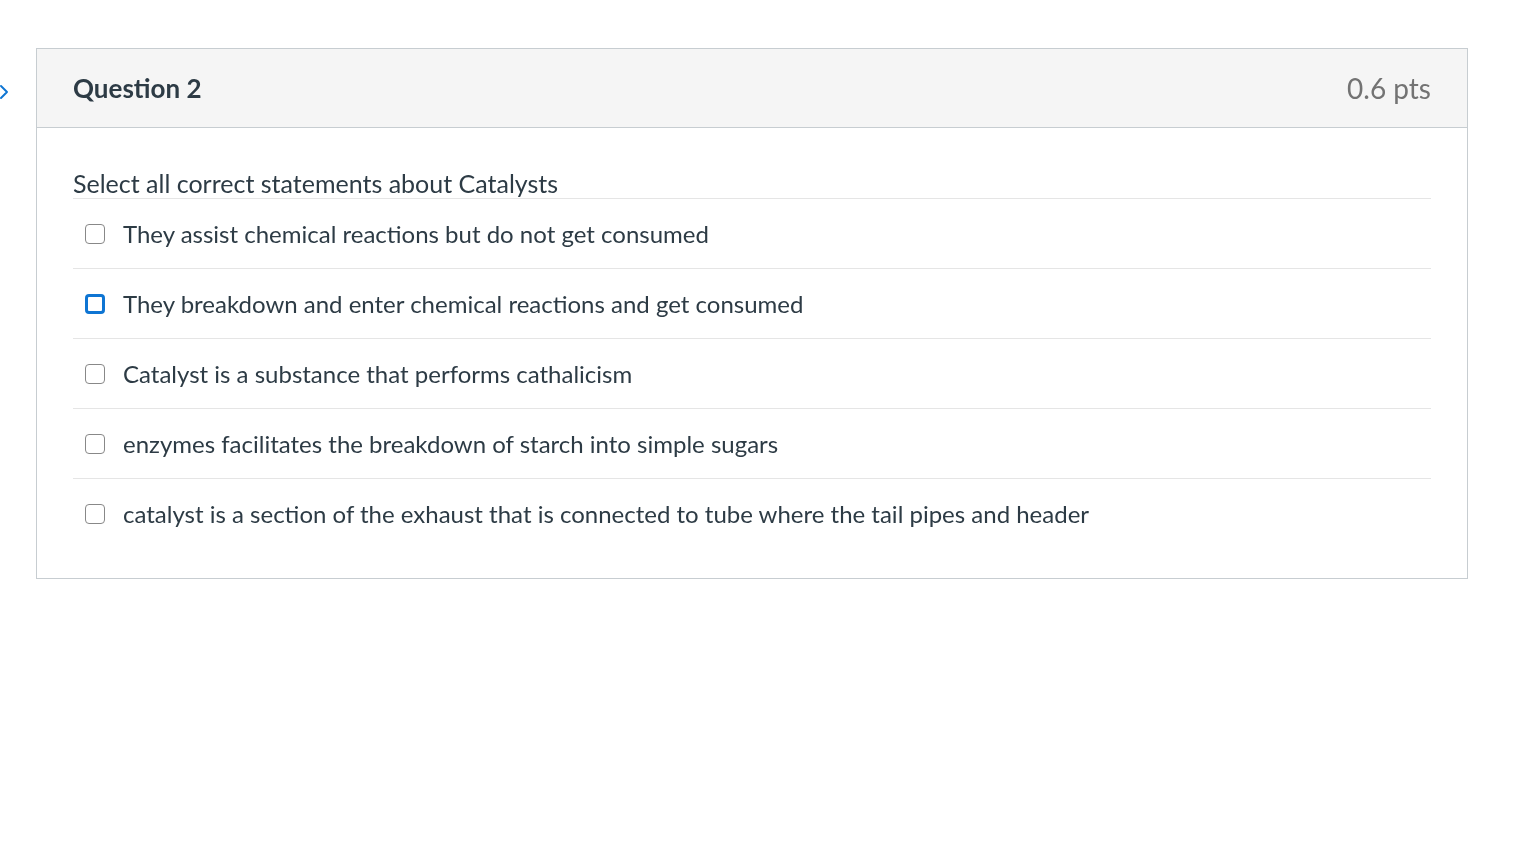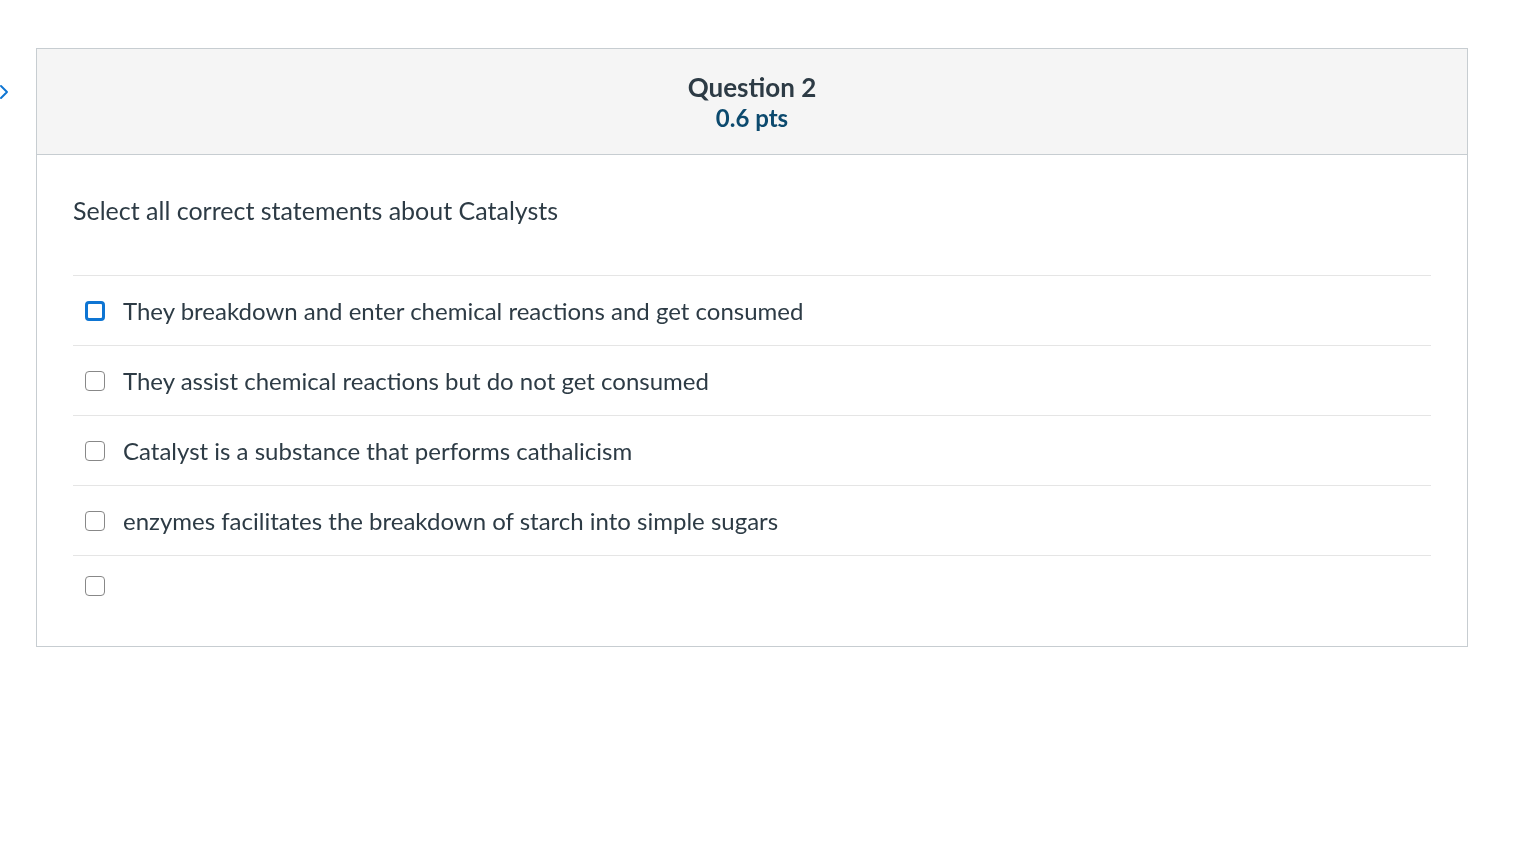--- a/index.html
+++ b/index.html
@@ -36,39 +36,37 @@
     border: 1px solid #c7cdd1;
     background: #ffffff;
   }
   .question-header {
     display: flex;
     justify-content: space-between;
     align-items: center;
     padding: 22px 36px;
     background: #f5f5f5;
     border-bottom: 1px solid #c7cdd1;
-    flex-direction: column;
   }
   .question-title {
     font-size: 26px;
     font-weight: 700;
     color: #2d3b45;
   }
   .question-points {
-    font-size: 24px;
-    font-weight: 700;
-    color: #0c4a6e;
+    font-size: 28px;
+    font-weight: 400;
+    color: #737373;
   }
   .question-body {
     padding: 40px 36px 30px 36px;
   }
   .prompt {
     font-size: 25px;
     color: #2d3b45;
-    margin-bottom: 50px;
   }
   .answers {
     border-top: 1px solid #e5e5e5;
   }
   .answer-row {
     display: flex;
     align-items: center;
     padding: 20px 12px;
     border-bottom: 1px solid #e5e5e5;
     gap: 18px;
@@ -105,33 +103,34 @@
 <div class="question-box">
   <div class="question-header">
     <div class="question-title">Question 2</div>
     <div class="question-points">0.6 pts</div>
   </div>
   <div class="question-body">
     <div class="prompt">Select all correct statements about Catalysts</div>
     <div class="answers">
 
     <div class="answer-row">
+          <div class="checkbox"></div>
+          <div class="answer-text">They assist chemical reactions but do not get consumed</div>
+        </div>
+        <div class="answer-row">
           <div class="checkbox focused"></div>
           <div class="answer-text">They breakdown and enter chemical reactions and get consumed</div>
-        </div>
-        <div class="answer-row">
-          <div class="checkbox"></div>
-          <div class="answer-text">They assist chemical reactions but do not get consumed</div>
         </div>
         <div class="answer-row">
           <div class="checkbox"></div>
           <div class="answer-text">Catalyst is a substance that performs cathalicism</div>
         </div>
         <div class="answer-row">
           <div class="checkbox"></div>
           <div class="answer-text">enzymes facilitates the breakdown of starch into simple sugars</div>
         </div>
         <div class="answer-row">
           <div class="checkbox"></div>
+          <div class="answer-text">catalyst is a section of the exhaust that is connected to tube where the tail pipes and header</div>
         </div>
       </div>
   </div>
 </div>
 
 </body></html>

